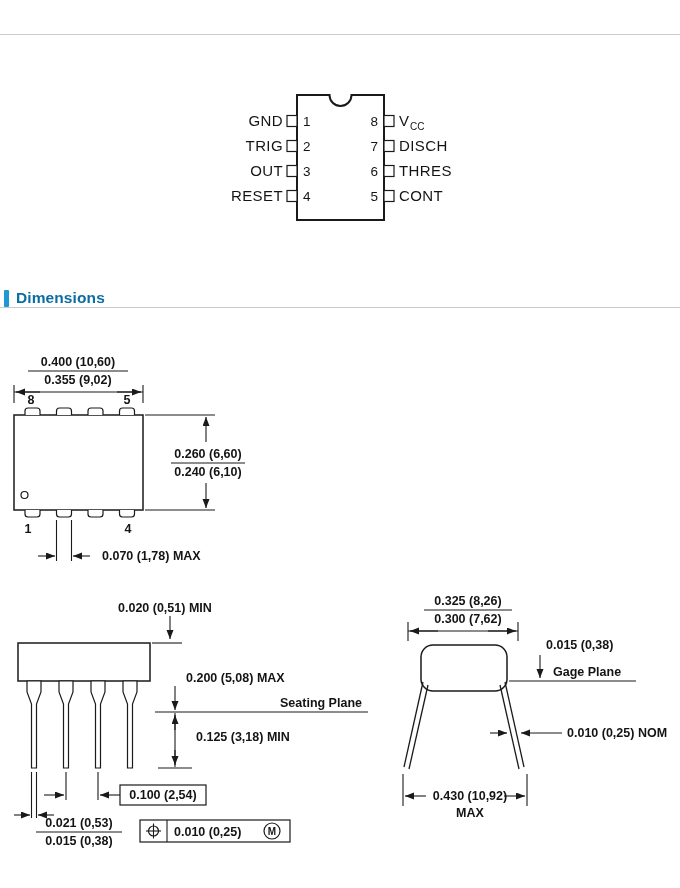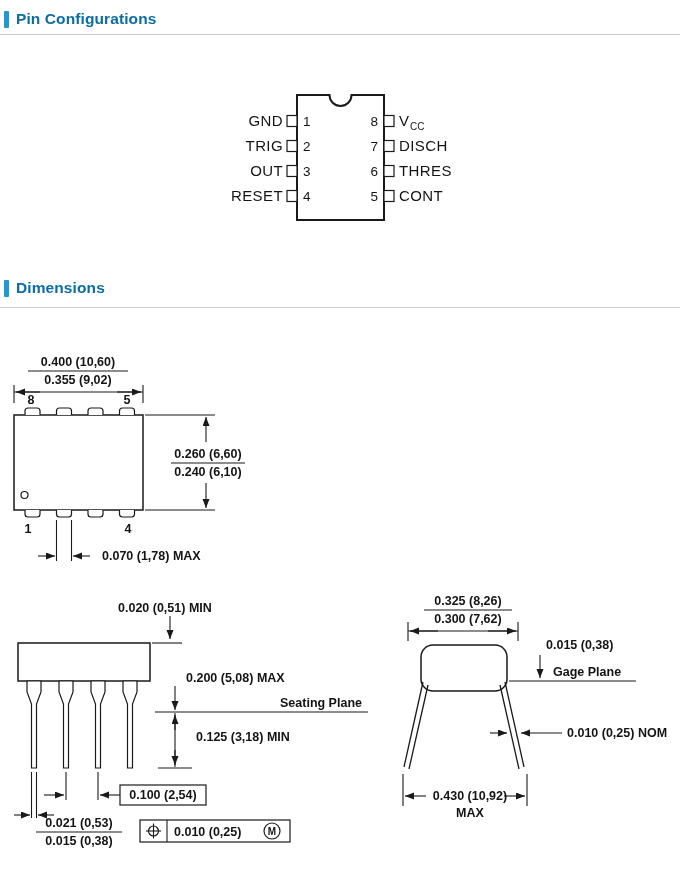--- a/index.html
+++ b/index.html
@@ -24,24 +24,20 @@
   .b15 { fill: #fff; stroke: #1a1a1a; stroke-width: 1.5; }
   .b12 { fill: #fff; stroke: #1a1a1a; stroke-width: 1.2; }
   .b2  { fill: #fff; stroke: #1a1a1a; stroke-width: 2; }
   .box { fill: none; stroke: #1a1a1a; stroke-width: 1.2; }
 </style>
 </head>
 <body>
 
 <div class="page">
 
-  <header class="sec" style="top:10px">
-    <span class="bar"></span>
-    <span class="sec-title">Pin Configurations</span>
-  </header>
   <div class="rule" style="top:34px"></div>
 
   <svg class="abs" style="top:85px" width="680" height="150" viewBox="0 0 680 150">
     <path class="b2" d="M297,10 L329.5,10 A11,11 0 0 0 351.5,10 L384,10 L384,135 L297,135 Z"></path>
     <g>
       <rect class="b12" x="287" y="30.5" width="10" height="11"></rect>
       <rect class="b12" x="287" y="55.5" width="10" height="11"></rect>
       <rect class="b12" x="287" y="80.5" width="10" height="11"></rect>
       <rect class="b12" x="287" y="105.5" width="10" height="11"></rect>
       <rect class="b12" x="384" y="30.5" width="10" height="11"></rect>
@@ -65,21 +61,21 @@
       <text class="pl end" x="283" y="91">OUT</text>
       <text class="pl end" x="283" y="116">RESET</text>
       <text class="pl" x="399" y="41">V</text>
       <text class="psub" x="410" y="45">CC</text>
       <text class="pl" x="399" y="66">DISCH</text>
       <text class="pl" x="399" y="91">THRES</text>
       <text class="pl" x="399" y="116">CONT</text>
     </g>
   </svg>
 
-  <header class="sec" style="top:279px">
+  <header class="sec" style="top:289px">
     <span class="bar"></span>
     <span class="sec-title">Dimensions</span>
   </header>
   <div class="rule" style="top:307px"></div>
 
   <svg class="abs" style="top:330px" width="680" height="558" viewBox="0 0 680 558">
     <defs>
       <marker id="ah" markerWidth="10" markerHeight="8" refX="9" refY="3.5" orient="auto" markerUnits="userSpaceOnUse">
         <path d="M0,0 L9,3.5 L0,7 Z" fill="#1a1a1a"></path>
       </marker>

